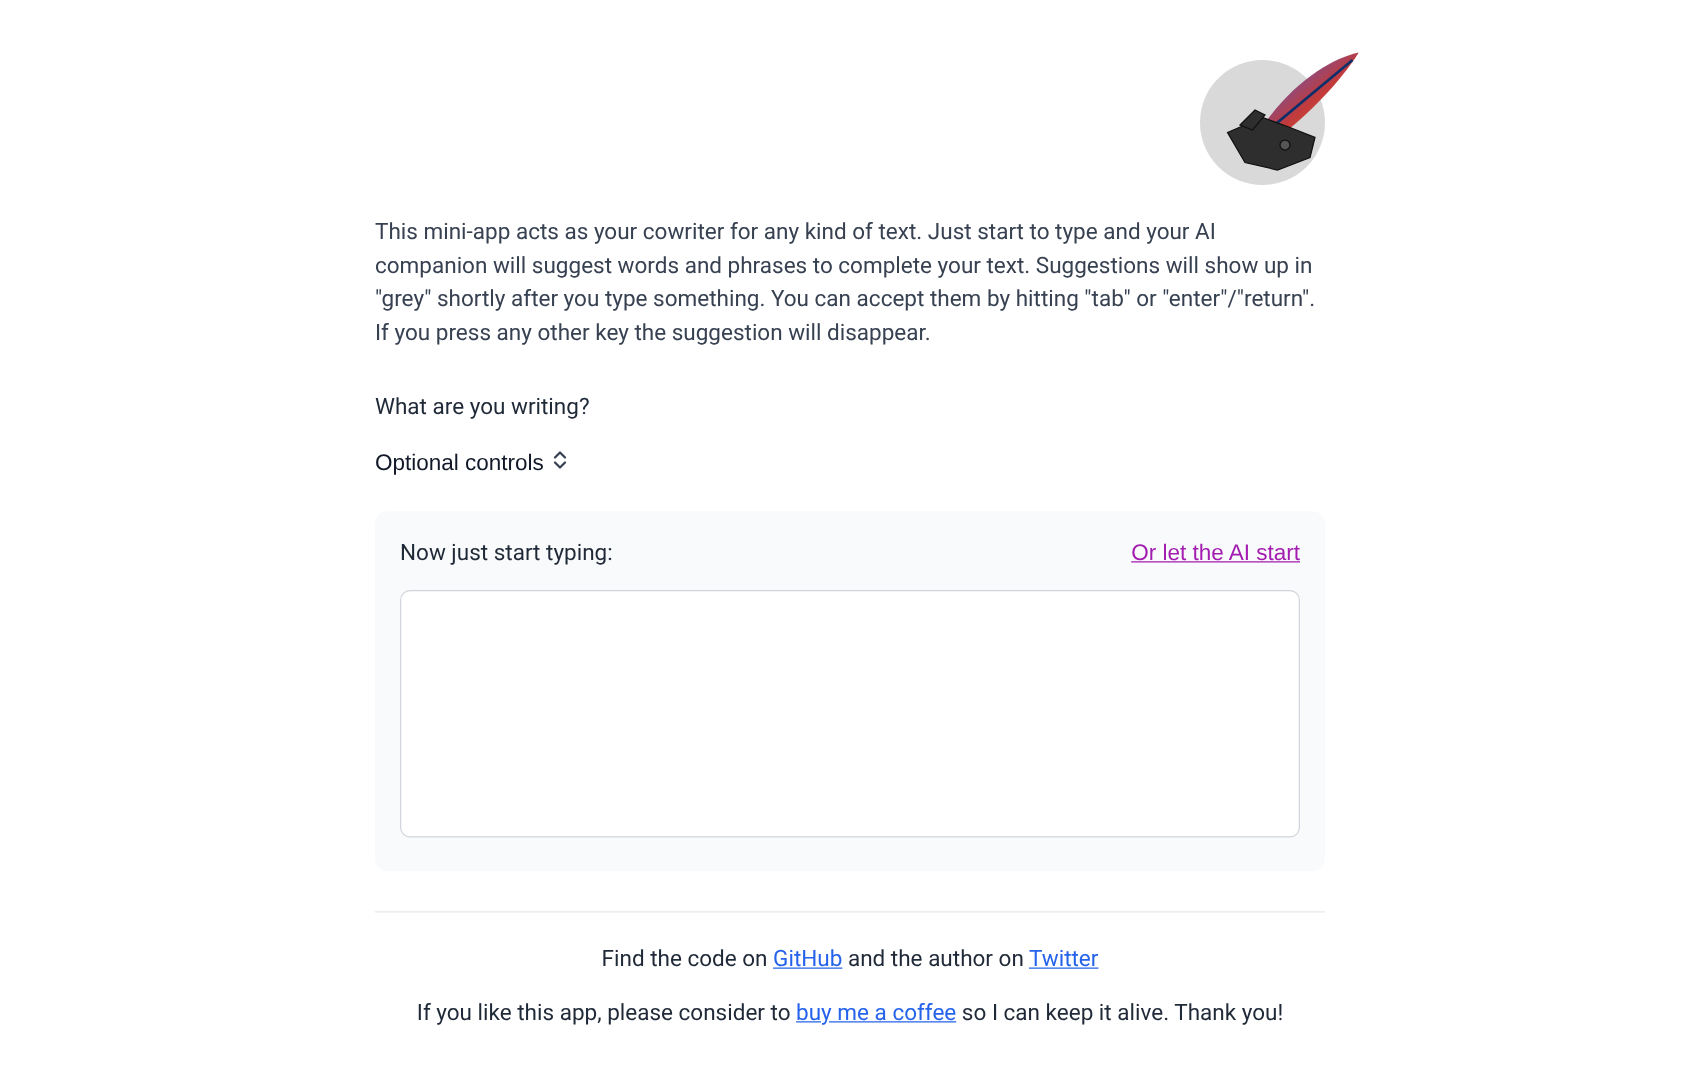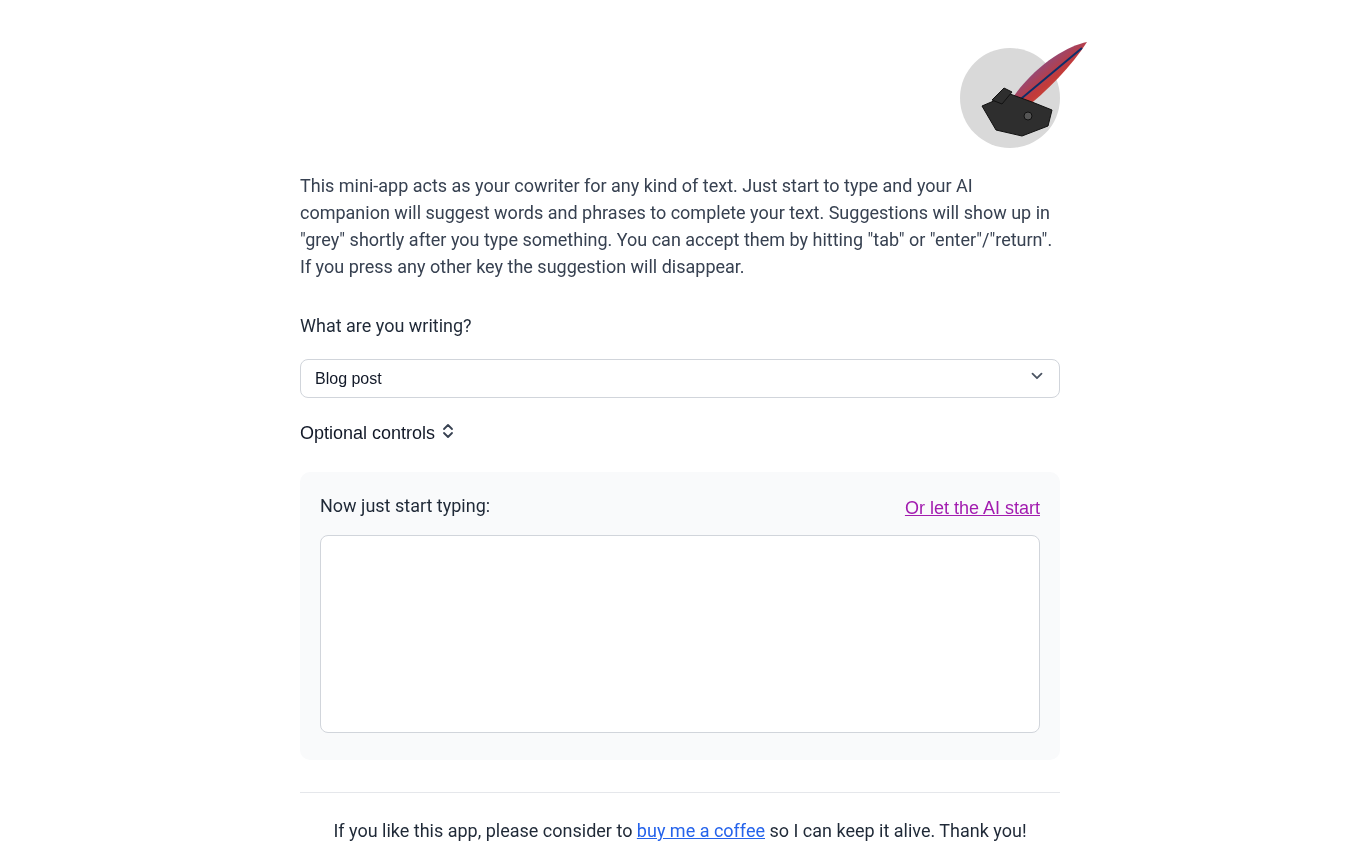--- a/index.html
+++ b/index.html
@@ -87,21 +87,21 @@
   }
   .optional-controls .sort-icon { color: #374151; }
   .editor-card {
     background: #f9fafb;
     border-radius: 10px;
     padding: 20px;
   }
   .editor-head {
     display: flex;
     justify-content: space-between;
-    align-items: flex-end;
+    align-items: center;
     margin-bottom: 16px;
   }
   .editor-head .prompt {
     font-size: 18px;
     color: #1f2937;
   }
   .ai-start {
     font-size: 18px;
     color: #a21caf;
     text-decoration: underline;
@@ -165,30 +165,20 @@
           <circle cx="76" cy="80" r="4" fill="#555"></circle>
         </g>
       </svg>
     </div>
   </div>
 
   <p class="description">This mini-app acts as your cowriter for any kind of text. Just start to type and your AI companion will suggest words and phrases to complete your text. Suggestions will show up in "grey" shortly after you type something. You can accept them by hitting "tab" or "enter"/"return". If you press any other key the suggestion will disappear.</p>
 
   <div class="label">What are you writing?</div>
 
-  <div class="select-wrap">
-    <select class="select">
-      <option>Blog post</option>
-    </select>
-    <span class="select-chevron">
-      <svg width="18" height="18" viewBox="0 0 20 20" fill="none" stroke="currentColor" stroke-width="2" stroke-linecap="round" stroke-linejoin="round">
-        <polyline points="5 8 10 13 15 8"></polyline>
-      </svg>
-    </span>
-  </div>
 
   <button class="optional-controls">
     <span>Optional controls</span>
     <span class="sort-icon">
       <svg width="14" height="16" viewBox="0 0 14 16" fill="none" stroke="currentColor" stroke-width="1.8" stroke-linecap="round" stroke-linejoin="round">
         <polyline points="3 6 7 2 11 6"></polyline>
         <polyline points="3 10 7 14 11 10"></polyline>
       </svg>
     </span>
   </button>
@@ -198,17 +188,20 @@
       <span class="prompt">Now just start typing:</span>
       <button class="ai-start">Or let the AI start</button>
     </div>
     <textarea class="textarea" value="" style=""></textarea>
   </div>
 
   <hr class="divider">
 
   <div class="footer">
     <p>
+      <span>Find the code on </span><a href="#">GitHub</a><span> and the author on </span><a href="#">Twitter</a>
+    </p>
+    <p>
       <span>If you like this app, please consider to </span><a href="#">buy me a coffee</a><span> so I can keep it alive. Thank you!</span>
     </p>
   </div>
 
 </div>
 
 </body></html>

